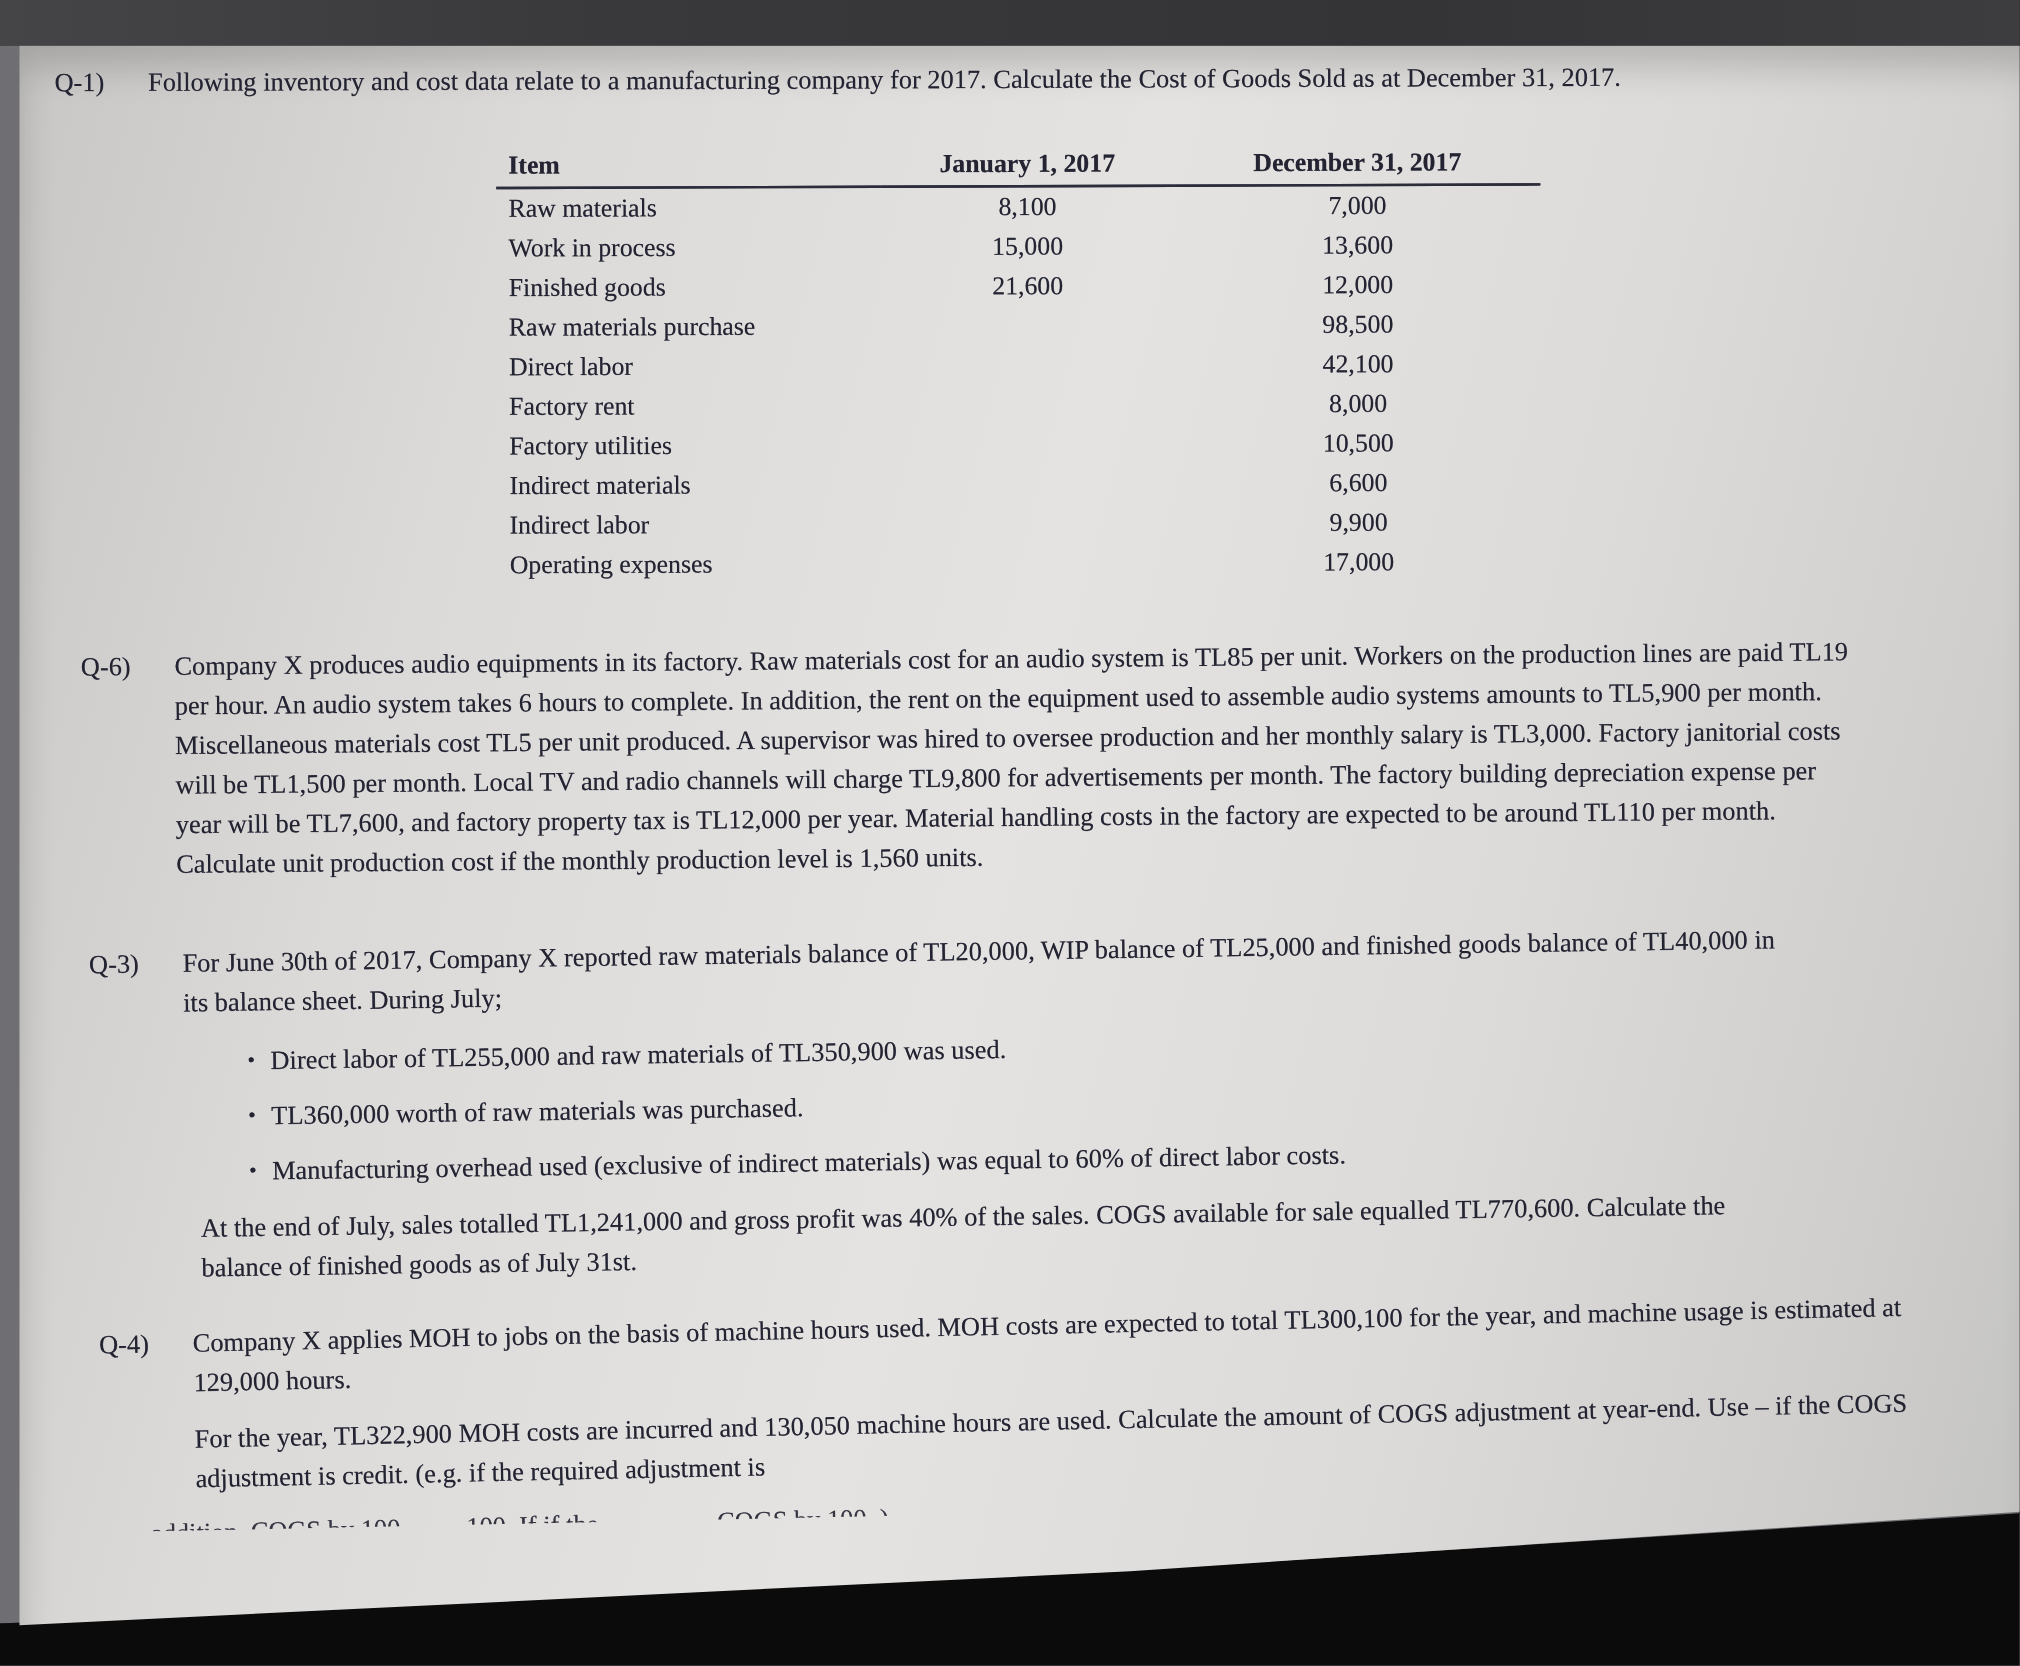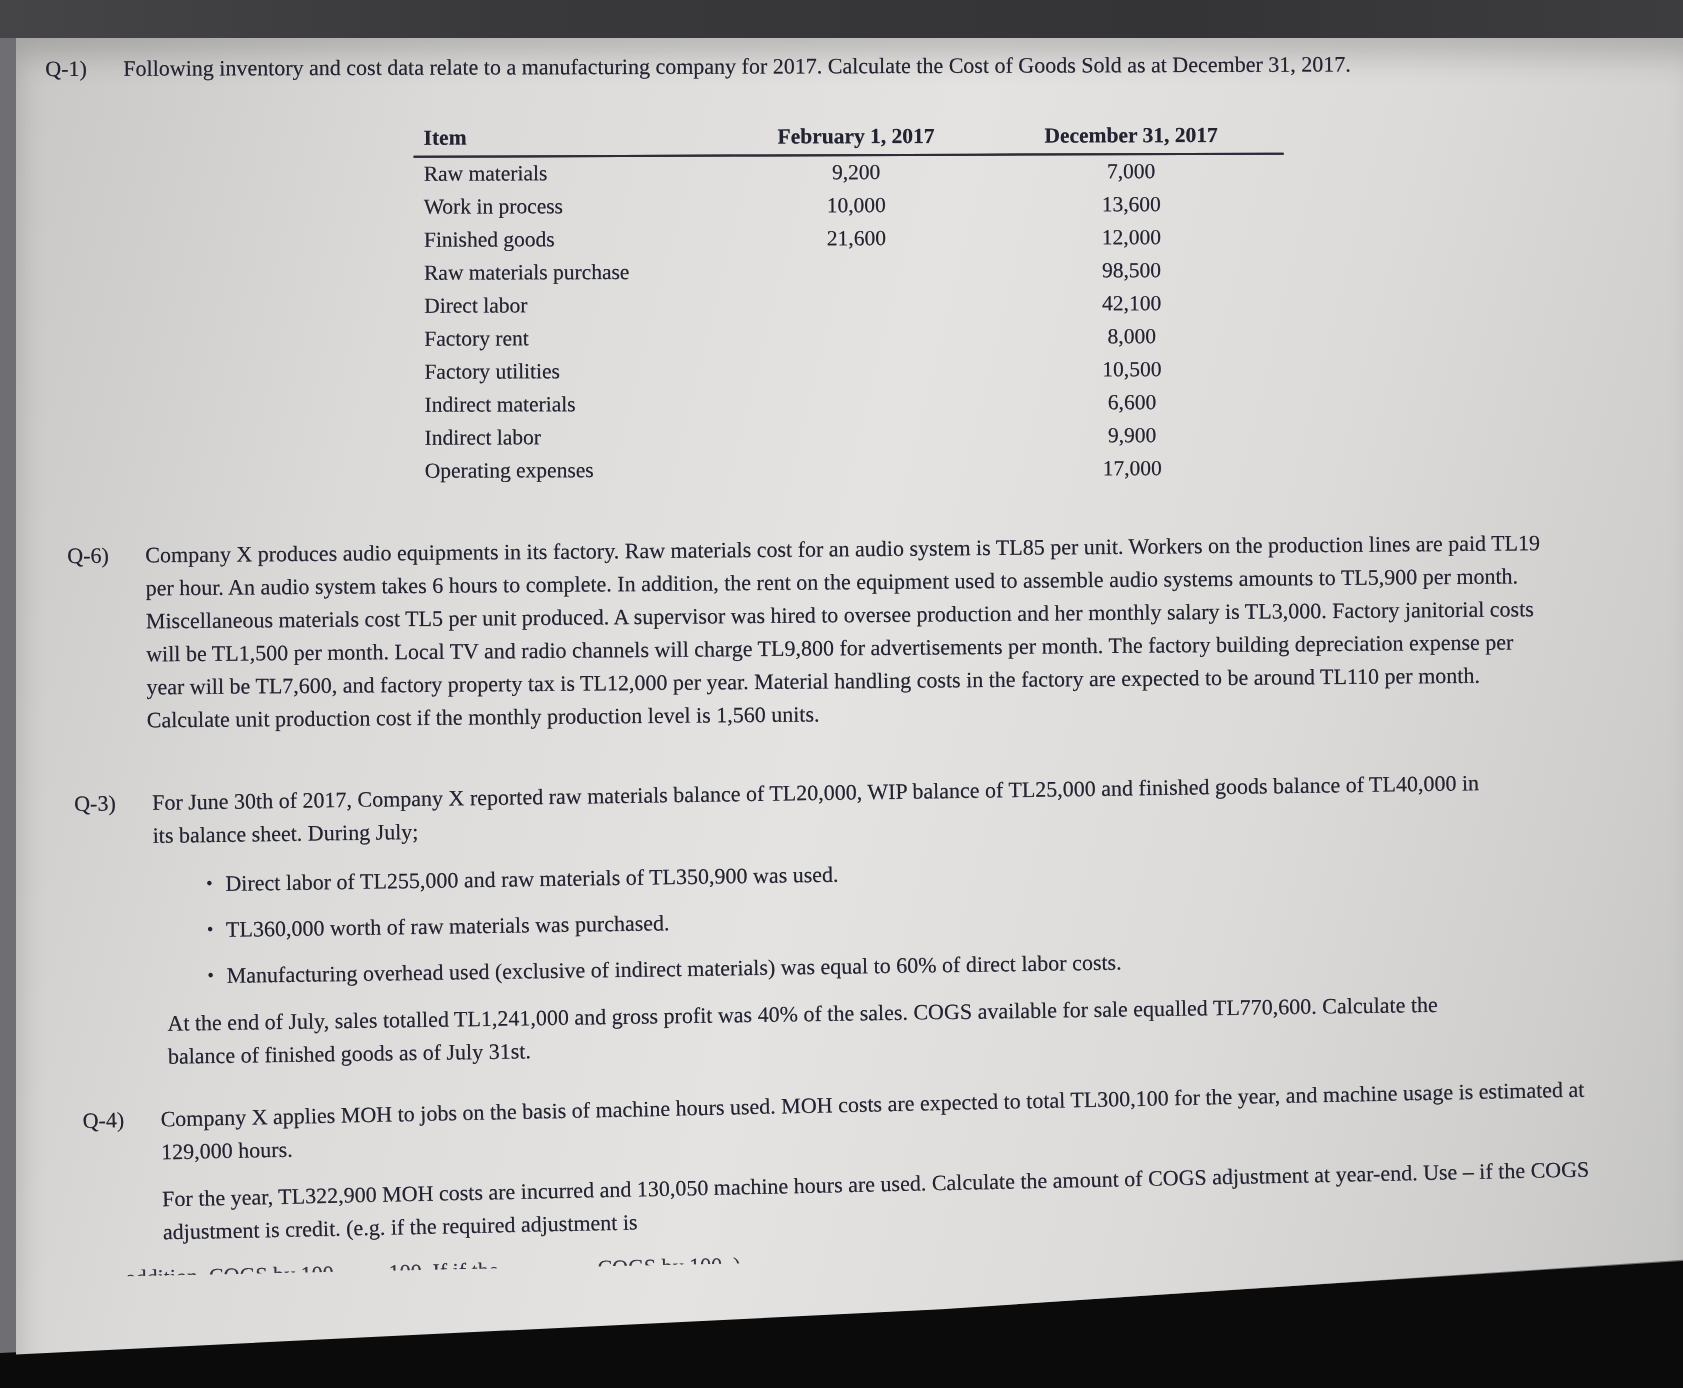--- a/index.html
+++ b/index.html
@@ -84,33 +84,33 @@
     <div class="tilt-0">
       <div class="section">
         <div class="q-label">Q-1)</div>
         <div class="q1-text">Following inventory and cost data relate to a manufacturing company for 2017. Calculate the Cost of Goods Sold as at December 31, 2017.</div>
       </div>
 
       <table class="inv">
         <thead>
           <tr>
             <th class="c-item">Item</th>
-            <th class="c-jan">February 1, 2017</th>
+            <th class="c-jan">January 1, 2017</th>
             <th class="c-dec">December 31, 2017</th>
           </tr>
         </thead>
         <tbody>
           <tr>
             <td class="c-item">Raw materials</td>
-            <td class="c-jan">9,200</td>
+            <td class="c-jan">8,100</td>
             <td class="c-dec">7,000</td>
           </tr>
           <tr>
             <td class="c-item">Work in process</td>
-            <td class="c-jan">10,000</td>
+            <td class="c-jan">15,000</td>
             <td class="c-dec">13,600</td>
           </tr>
           <tr>
             <td class="c-item">Finished goods</td>
             <td class="c-jan">21,600</td>
             <td class="c-dec">12,000</td>
           </tr>
           <tr>
             <td class="c-item">Raw materials purchase</td>
             <td class="c-jan"></td>

